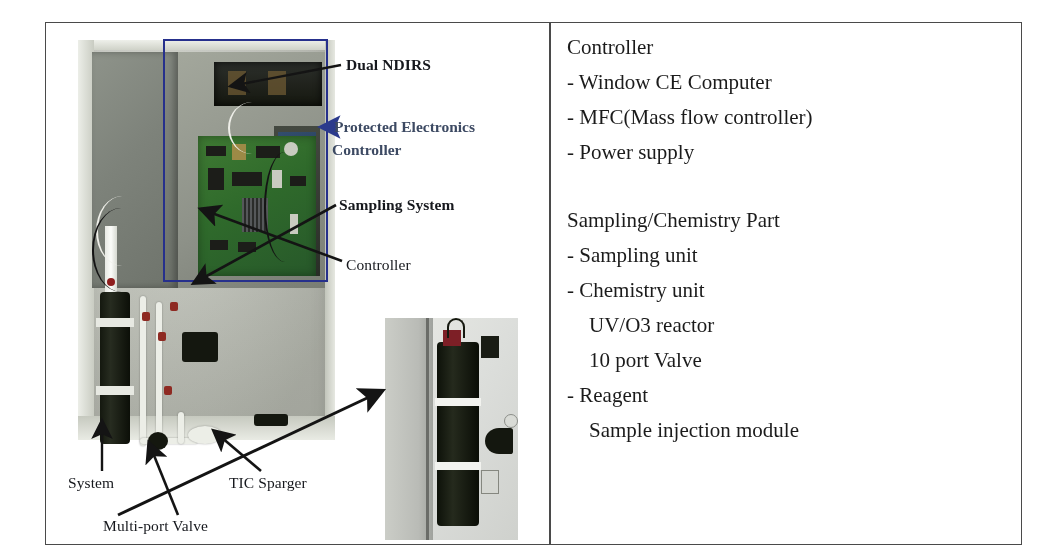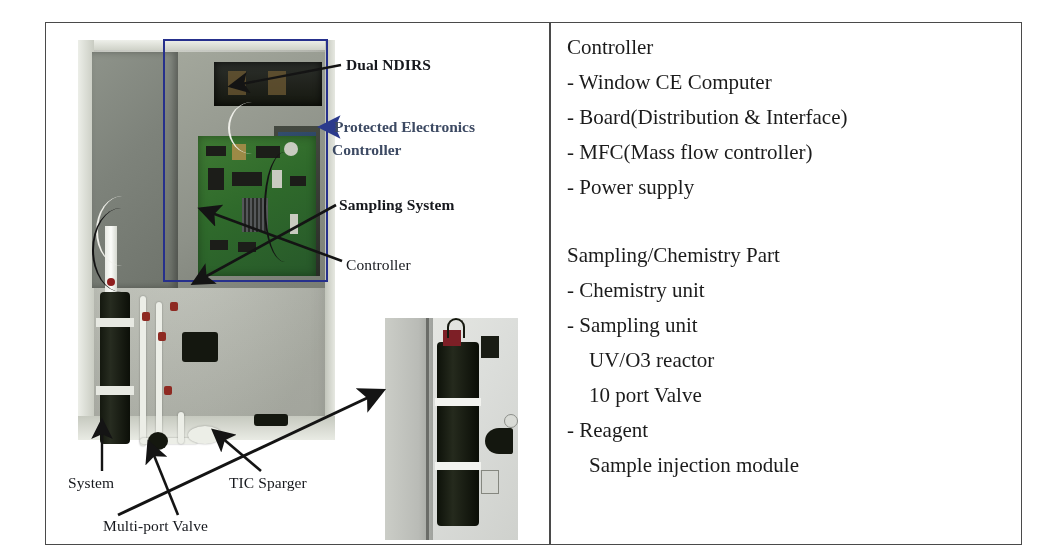--- a/index.html
+++ b/index.html
@@ -401,29 +401,28 @@
   <div class="callout" id="lbl-tic-sparger">TIC Sparger</div>
 
   <div class="callout" id="lbl-multiport-valve">Multi-port Valve</div>
 </div>
 
 <div id="spec-panel">
 
   <div class="spec-group">
     <div class="spec-head">Controller</div>
     <div class="spec-item">- Window CE Computer</div>
-    <div class="spec-item">- Board(Distribution &amp; Interface)</div>
     <div class="spec-item">- MFC(Mass flow controller)</div>
     <div class="spec-item">- Power supply</div>
   </div>
 
   <div class="spec-gap"></div>
 
   <div class="spec-group">
     <div class="spec-head">Sampling/Chemistry Part</div>
+    <div class="spec-item">- Sampling unit</div>
     <div class="spec-item">- Chemistry unit</div>
-    <div class="spec-item">- Sampling unit</div>
     <div class="spec-item sub">UV/O3 reactor</div>
     <div class="spec-item sub">10 port Valve</div>
     <div class="spec-item">- Reagent</div>
     <div class="spec-item sub">Sample injection module</div>
   </div>
 </div>
 
 </body></html>

